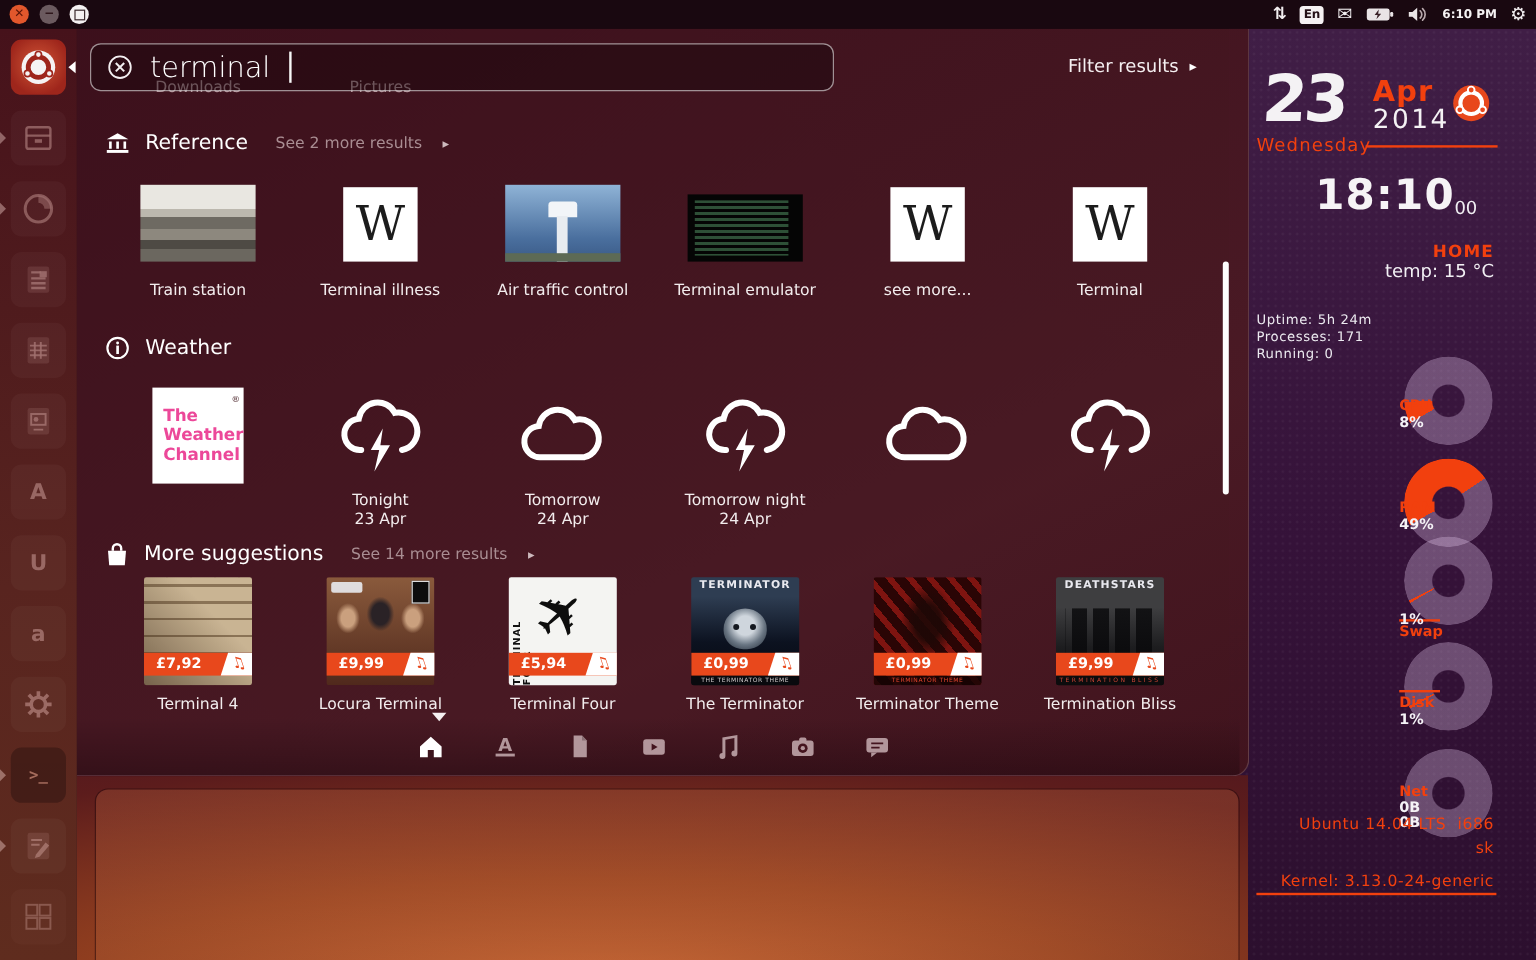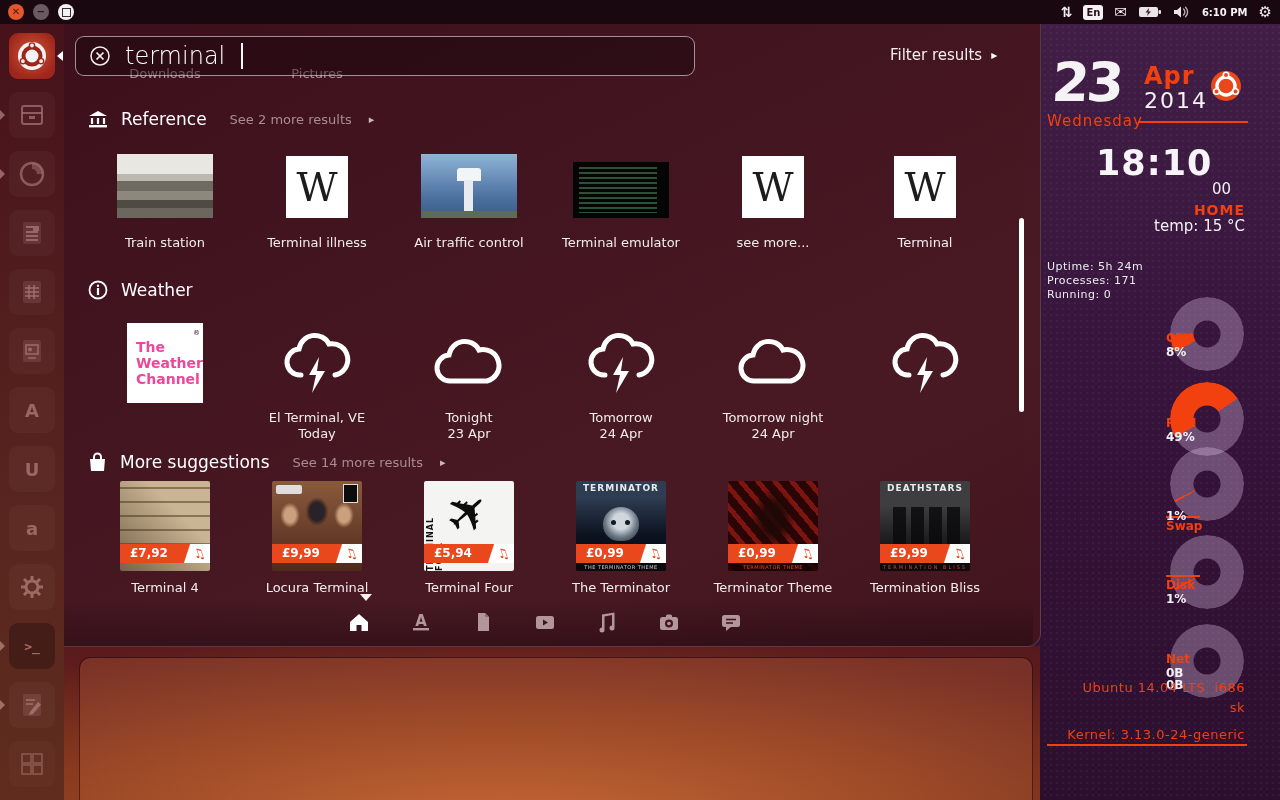--- a/index.html
+++ b/index.html
@@ -142,21 +142,21 @@
   .conky{position:absolute;left:1044px;top:28px;width:218px;height:726px;z-index:15;color:#eee;}
   .conky *{white-space:pre;}
   .c-abs{position:absolute;}
   .c-orange{color:#f2400e;}
   .c-day{left:8px;top:28px;font-size:54px;font-weight:bold;letter-spacing:-3px;color:#f4f2f4;transform:skewX(-4deg);line-height:1;}
   .c-month{left:100px;top:34px;font-size:24px;font-weight:bold;letter-spacing:1px;}
   .c-year{left:100px;top:60px;font-size:22px;color:#f4f2f4;letter-spacing:2px;}
   .c-weekday{left:3px;top:84px;font-size:15px;letter-spacing:1px;}
   .c-wkline{left:94px;top:93px;width:110px;height:2px;background:#f2400e;}
   .c-time{left:52px;top:118px;font-size:35px;font-weight:bold;letter-spacing:1px;color:#f6f4f6;line-height:1;}
-  .c-sec{left:168px;top:152px;font-size:15px;color:#f0eef2;}
+  .c-sec{left:168px;top:136px;font-size:15px;color:#f0eef2;}
   .c-loc{left:0;top:174px;width:201px;text-align:right;font-size:14px;font-weight:bold;letter-spacing:1px;}
   .c-temp{left:0;top:189px;width:201px;text-align:right;font-size:15px;color:#f2f0f4;}
   .c-sys{left:3px;font-size:11px;letter-spacing:.5px;color:#eceaf0;}
   .ring{position:absolute;left:126px;width:74px;height:74px;border-radius:50%;
     -webkit-mask:radial-gradient(circle, transparent 0 13px, #000 14px);
     mask:radial-gradient(circle, transparent 0 13px, #000 14px);}
   .ring-flat{background:conic-gradient(rgba(219,190,227,.35) 0 360deg);}
   .g-lbl{position:absolute;left:122px;width:64px;font-size:12px;font-weight:bold;line-height:14px;}
   .g-val{position:absolute;left:122px;width:64px;font-size:12px;font-weight:bold;color:#f4f2f6;line-height:14px;}
   .g-topline{border-top:2px solid #f2400e;padding-top:1px;}
@@ -436,24 +436,20 @@
       </div>
       <div class="col">
         <svg width="76" height="80" viewBox="0 0 76 80">
           <path d="M22 52 a13 13 0 0 1 -2 -26 a16 16 0 0 1 30 -5 a12 12 0 0 1 6 31" fill="none" stroke="#fff" stroke-width="5" stroke-linecap="round"></path>
           <path d="M40 34 L30 52 L37 52 L33 70 L46 48 L38 48 Z" fill="#fff"></path>
         </svg>
       </div>
     </div>
     <div class="row" style="top:386px;">
       <div class="col"></div>
-      <div class="col">
-          <span class="lbl">El Terminal, VE</span>
-          <span class="lbl">Today</span>
-        </div>
       <div class="col">
           <span class="lbl">Tonight</span>
           <span class="lbl">23 Apr</span>
         </div>
       <div class="col">
           <span class="lbl">Tomorrow</span>
           <span class="lbl">24 Apr</span>
         </div>
       <div class="col">
           <span class="lbl">Tomorrow night</span>

